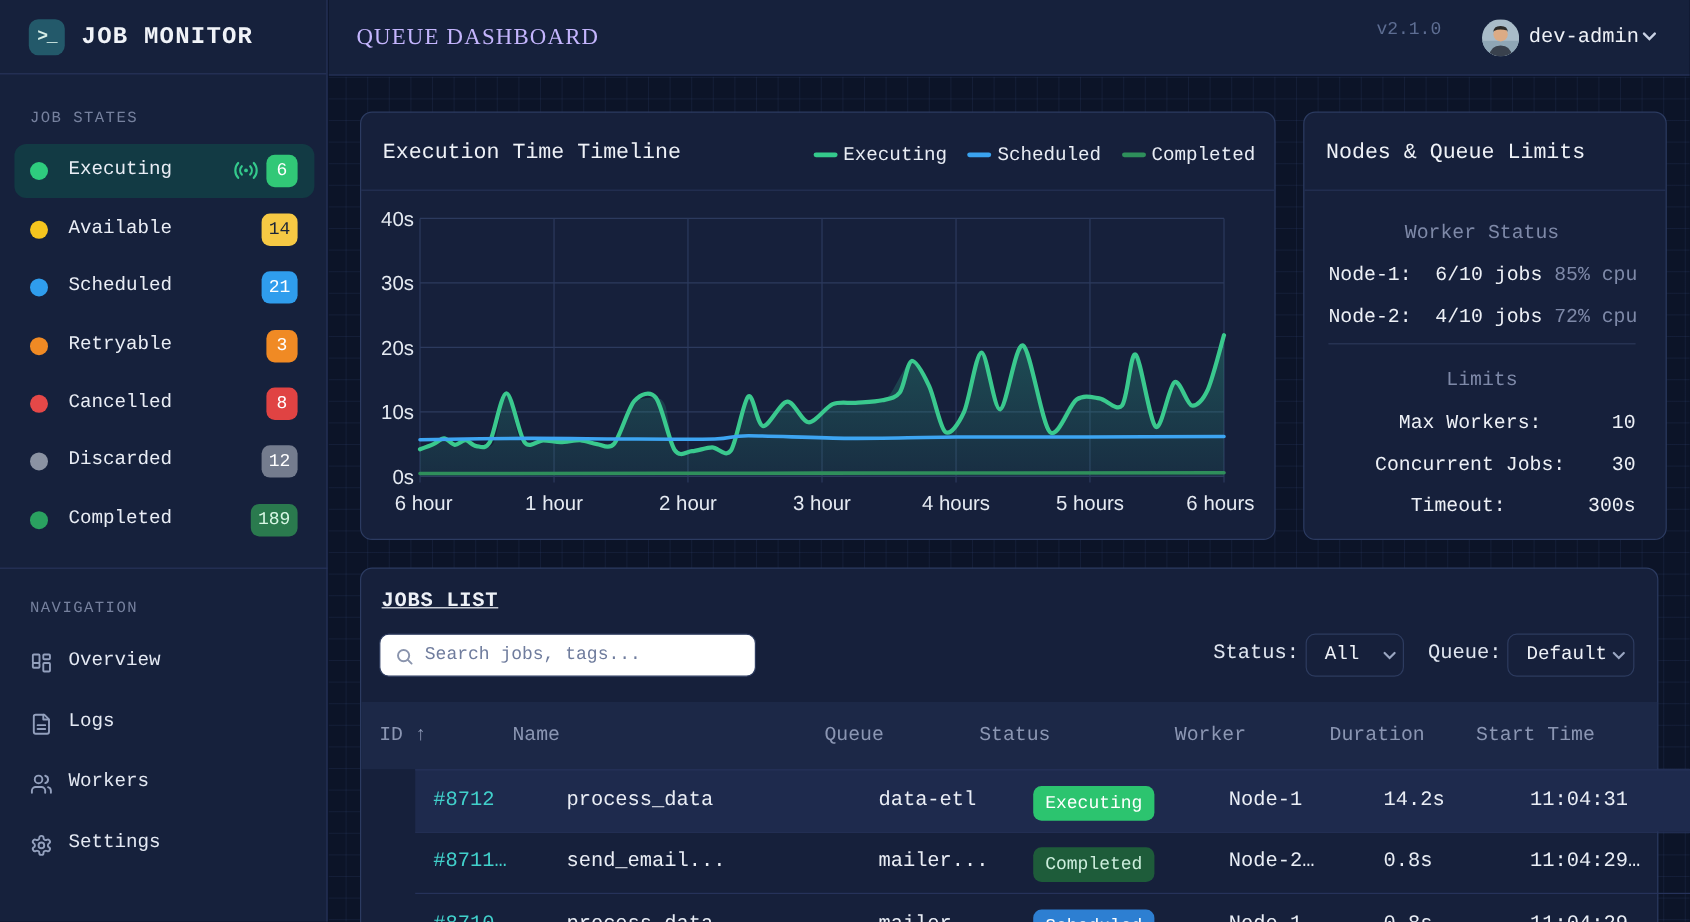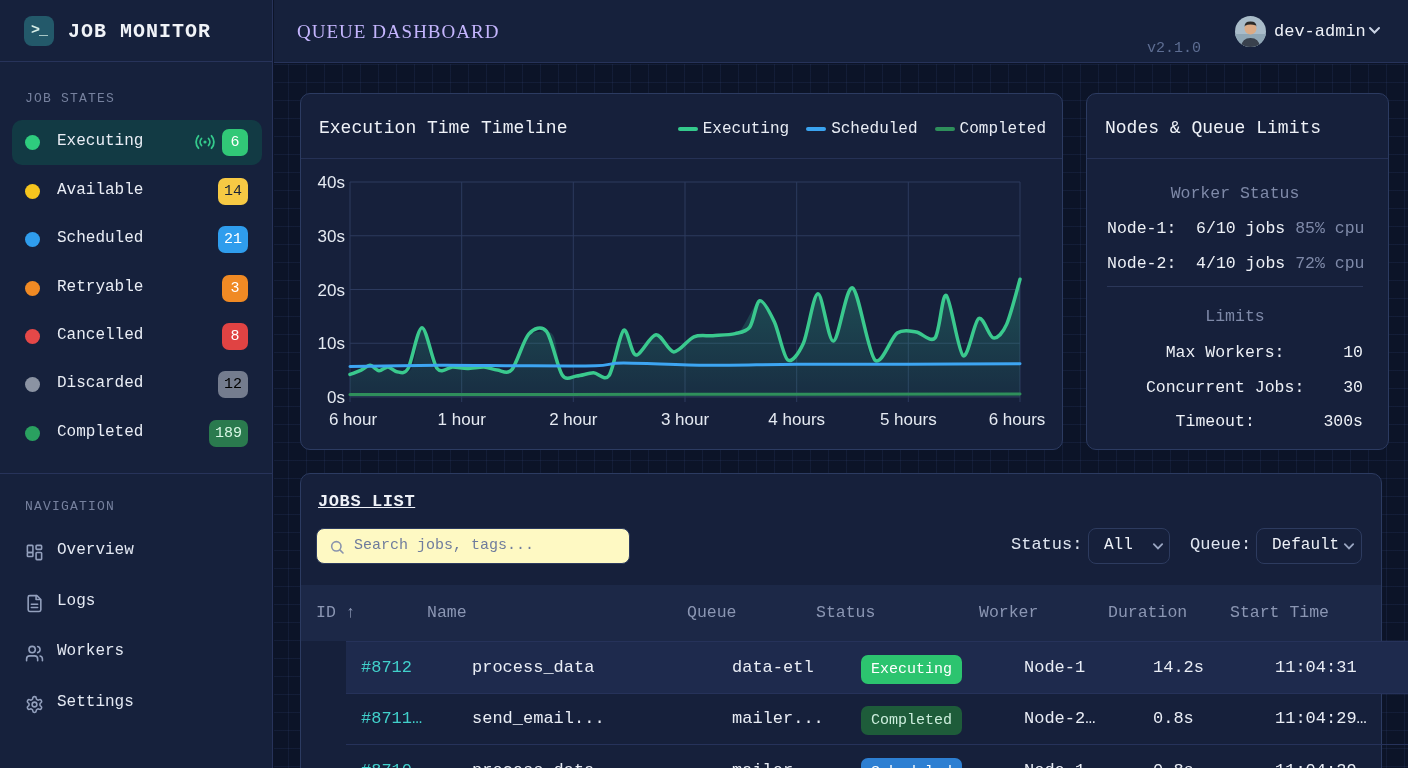--- a/index.html
+++ b/index.html
@@ -14,41 +14,41 @@
 .jdot { position:absolute; left:13px; top:15px; width:15px; height:15px; border-radius:50%; }
 .jlabel { position:absolute; left:45px; top:12px; font-size:16px; color:#e9edf5; }
 .jbadge { position:absolute; right:14px; top:9px; height:27px; min-width:26px; padding:0 6px; border-radius:7px; font-size:15px; line-height:27px; text-align:center; }
 .bcast { position:absolute; right:46px; top:14px; }
 .sep { position:absolute; left:0; width:273px; height:1px; background:#27335a; }
 .navitem { position:absolute; left:25px; }
 .navicon { position:absolute; left:0; top:2px; width:19px; height:19px; }
 .navtext { position:absolute; left:32px; top:0; font-size:16px; color:#e4e9f3; white-space:nowrap; }
 .topbar { position:absolute; left:274px; top:0; width:1134px; height:63px; background:#16213c; border-bottom:1px solid #27335a; }
 .pagetitle { position:absolute; left:23px; top:21px; font-size:19px; font-weight:400; color:#c4b5fd; letter-spacing:1px;font-family:Liberation Serif, serif; }
-.version { position:absolute; left:873px; top:40px; font-size:15px; color:#5d6d92; }
+.version { position:absolute; left:873px; top:16px; font-size:15px; color:#5d6d92; }
 .avatar { position:absolute; left:961px; top:16px; width:31px; height:31px; border-radius:50%; overflow:hidden; }
 .uname { position:absolute; left:1000px; top:22px; font-size:17px; color:#eef1f7; }
 .uchev { position:absolute; left:1094px; top:26px; }
 .main { position:absolute; left:274px; top:64px; width:1134px; height:704px; background:#0c1428;
   background-image:linear-gradient(rgba(74,98,158,0.13) 1px, transparent 1px), linear-gradient(90deg, rgba(74,98,158,0.13) 1px, transparent 1px);
   background-size:18px 18px; background-position:-4px 0;text-align:center; }
 .card { position:absolute; background:#16203b; border:1px solid #2c3b61; border-radius:10px; }
 .cardhead { position:absolute; left:0; top:0; width:100%; height:65px; border-bottom:1px solid #253155; }
 .ctitle { position:absolute; left:18px; top:24px; font-size:18px; font-weight:400; color:#eef1f7; }
 #chartcard { left:26px; top:29px; width:763px; height:357px; }
 .legend { position:absolute; right:16px; top:26px; display:flex; gap:17px; }
 .litem { display:flex; align-items:center; gap:5px; font-size:16px; color:#e8ecf4; }
 .ldash { width:20px; height:4.5px; border-radius:2px; display:inline-block; }
 #limitscard { left:812px; top:29px; width:303px; height:357px; }
 .lim { position:absolute; left:20px; width:256px; font-size:16.5px; white-space:pre; }
 .gray { color:#7e89a8; }
 .lrow { position:absolute; left:20px; width:256px; font-size:16.5px; color:#edf0f6; }
 .lrow span { float:right; }
 #jobscard { left:26px; top:409px; width:1082px; height:380px; }
-.search { position:absolute; left:15px; top:54px; width:314px; height:36px; border:1px solid #2d3b5f; border-radius:8px; background:#fef9c3; }
+.search { position:absolute; left:15px; top:54px; width:314px; height:36px; border:1px solid #2d3b5f; border-radius:8px; background:#ffffff; }
 .search svg { position:absolute; left:12px; top:10px; }
 .phold { position:absolute; left:37px; top:8px; font-size:15px; color:#6f7c9d; }
 .flabel { position:absolute; top:61px; font-size:17px; color:#dfe5f0; }
 .fbox { position:absolute; top:54px; height:36px; border:1px solid #2d3b5f; border-radius:8px; background:#16203b; font-size:16px; color:#eef1f7; }
 .fbox .t { position:absolute; left:15px; top:7px; }
 .fbox svg { position:absolute; top:13px; }
 .thead { position:absolute; left:0; top:111px; width:1080px; height:56px; background:#1c2847; }
 .th { position:absolute; top:18px; font-size:16.5px; color:#8b96b3; }
 .trow { position:absolute; left:0; width:1080px; height:51.5px; border-top:1px solid #26325a;margin-left:45px; }
 .td { position:absolute; top:15.5px; font-size:17px; color:#e9edf5; }
@@ -95,21 +95,21 @@
     <div class="jbadge" style="background:#f08a24;color:#fff;">3</div>
   </div>
   <div class="jitem" style="top:314px;">
     <div class="jdot" style="background:#e54848;"></div>
     <div class="jlabel">Cancelled</div>
     <div class="jbadge" style="background:#e04343;color:#fff;">8</div>
   </div>
   <div class="jitem" style="top:362px;">
     <div class="jdot" style="background:#8b93a3;"></div>
     <div class="jlabel">Discarded</div>
-    <div class="jbadge" style="background:#747c8e;color:#000000;">12</div>
+    <div class="jbadge" style="background:#747c8e;color:#ffffff;">12</div>
   </div>
   <div class="jitem" style="top:411px;">
     <div class="jdot" style="background:#2aa160;"></div>
     <div class="jlabel">Completed</div>
     <div class="jbadge" style="background:#2a7a4e;color:#d7f7e4;">189</div>
   </div>
   <div class="sep" style="top:473px;"></div>
   <div class="seclabel" style="top:499px;">NAVIGATION</div>
   <div class="navitem" style="top:541px;">
     <svg class="navicon" viewBox="0 0 24 24" fill="none" stroke="#93a0bd" stroke-width="2" stroke-linecap="round" stroke-linejoin="round">

